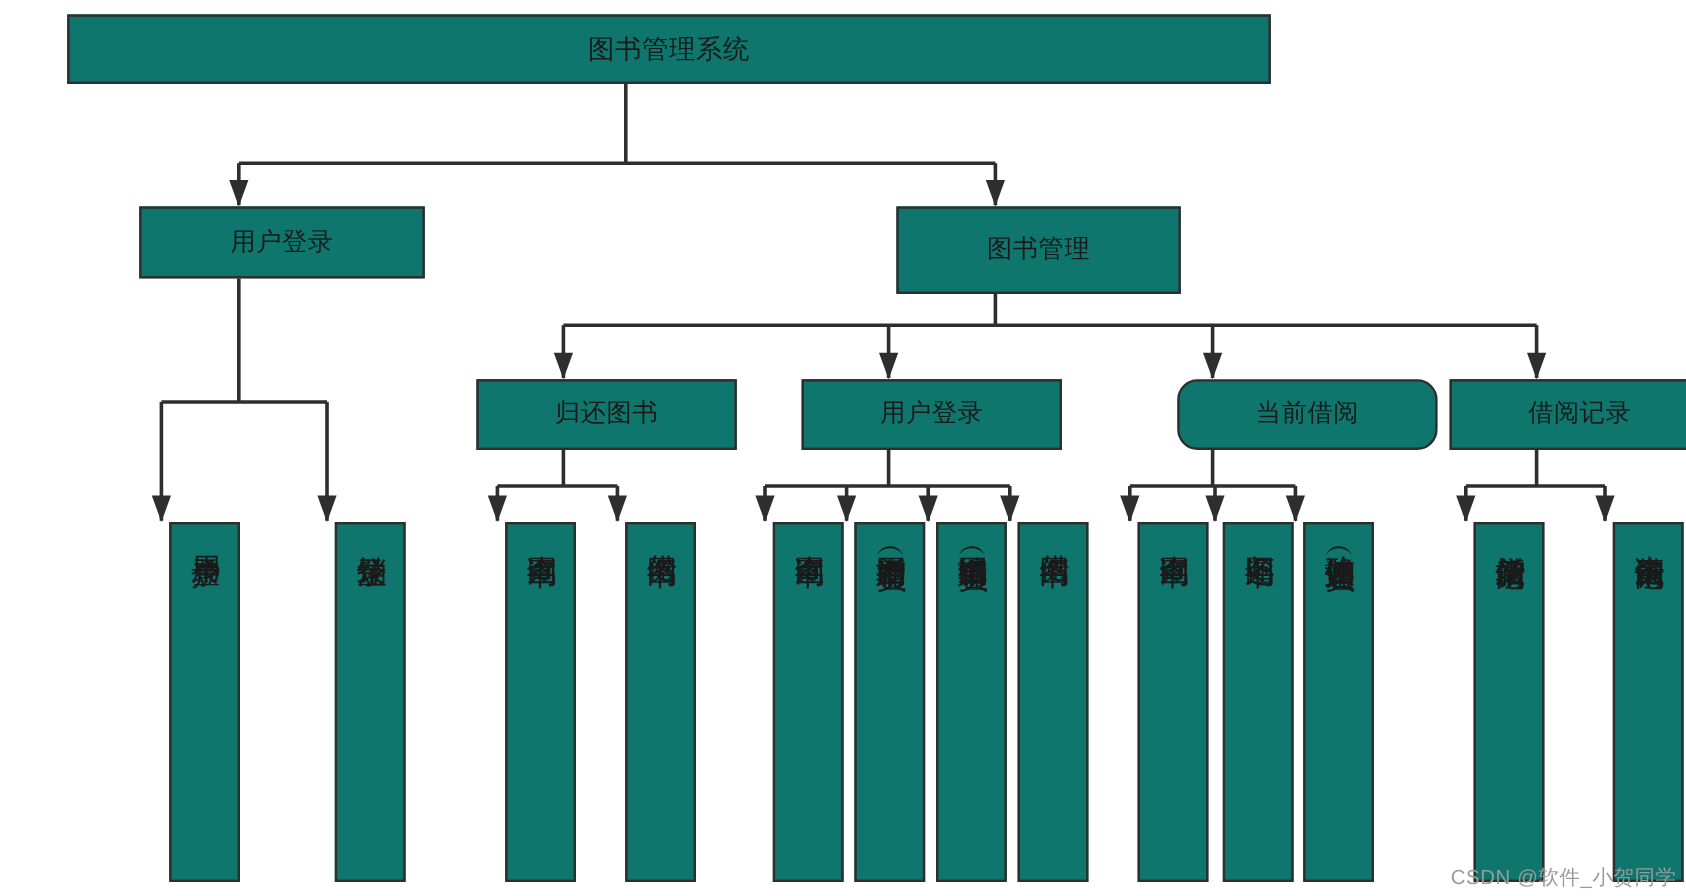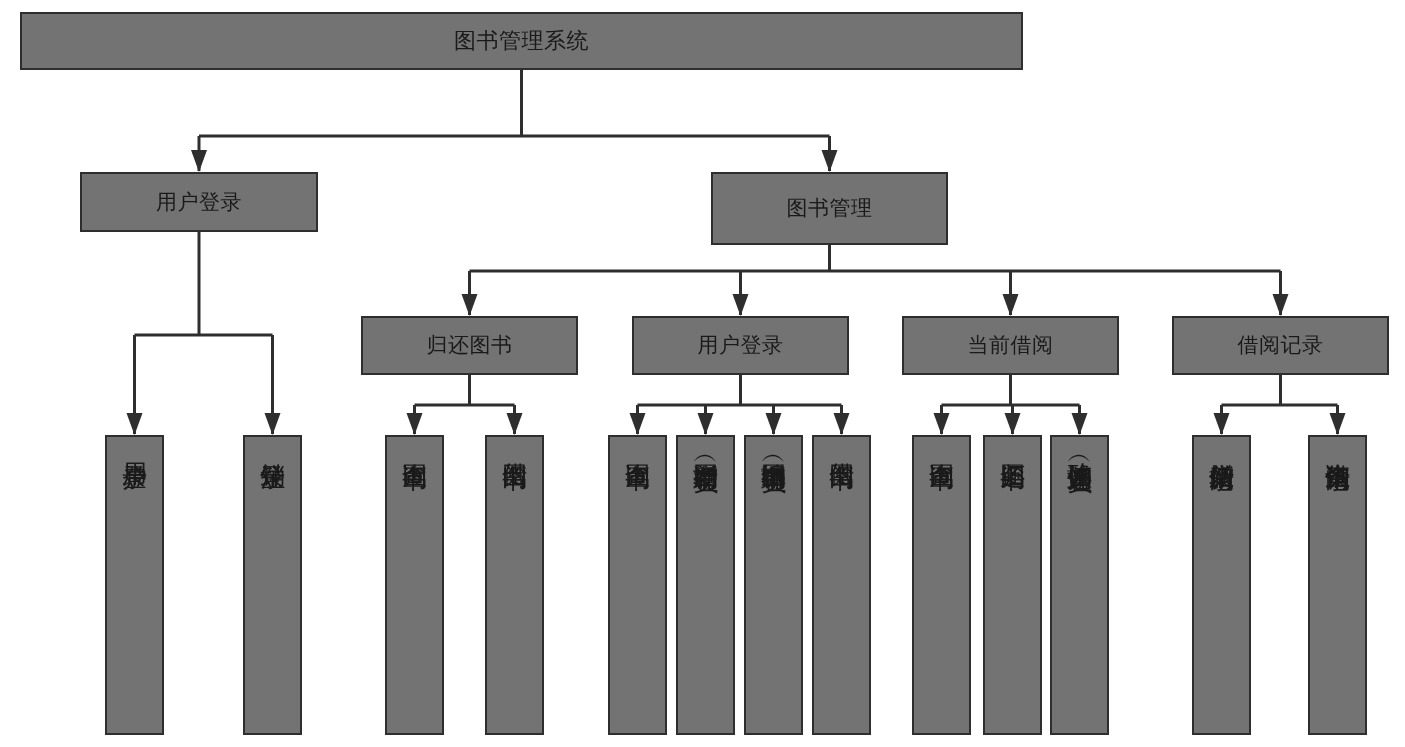--- a/index.html
+++ b/index.html
@@ -21,26 +21,27 @@
     position: absolute;
     left: 0;
     top: 0;
     width: 1405px;
     height: 747px;
     pointer-events: none;
   }
   .node {
     position: absolute;
     box-sizing: border-box;
-    background: #737373;
+    background: #0f766e;
     border: 2px solid #2e2e2e;
     display: flex;
     align-items: center;
     justify-content: center;
     color: #1a1a1a;
+    margin-left: 36px;
   }
   .node .label {
     display: block;
     text-align: center;
     line-height: 1.18;
     letter-spacing: 0.5px;
   }
   .node.horizontal .label {
     font-size: 21px;
     white-space: nowrap;
@@ -138,21 +139,21 @@
       </div>
       <div class="node horizontal" style="left: 711px; top: 172px; width: 237px; height: 73px;">
         <span class="label">图书管理</span>
       </div>
       <div class="node horizontal" style="left: 361px; top: 316px; width: 217px; height: 59px;">
         <span class="label">归还图书</span>
       </div>
       <div class="node horizontal" style="left: 632px; top: 316px; width: 217px; height: 59px;">
         <span class="label">用户登录</span>
       </div>
-      <div class="node horizontal" style="left: 902px; top: 316px; width: 217px; height: 59px;">
+      <div class="node horizontal" style="left: 945px; top: 316px; width: 217px; height: 59px; border-radius: 17px;">
         <span class="label">当前借阅</span>
       </div>
       <div class="node horizontal" style="left: 1172px; top: 316px; width: 217px; height: 59px;">
         <span class="label">借阅记录</span>
       </div>
       <div class="node vertical" style="left: 105px; top: 435px; width: 59px; height: 300px;">
         <span class="label">用户登录</span>
       </div>
       <div class="node vertical" style="left: 243px; top: 435px; width: 59px; height: 300px;">
         <span class="label">注销登录</span>
@@ -184,13 +185,14 @@
       <div class="node vertical" style="left: 1050px; top: 435px; width: 59px; height: 300px;">
         <span class="label">确认归还（管理员）</span>
       </div>
       <div class="node vertical" style="left: 1192px; top: 435px; width: 59px; height: 300px;">
         <span class="label">新增借阅记录</span>
       </div>
       <div class="node vertical" style="left: 1308px; top: 435px; width: 59px; height: 300px;">
         <span class="label">查询借阅记录</span>
       </div>
     </div>
+  <div id="watermark">CSDN @软件_小贺同学</div>
 </div>
 
 </body></html>

